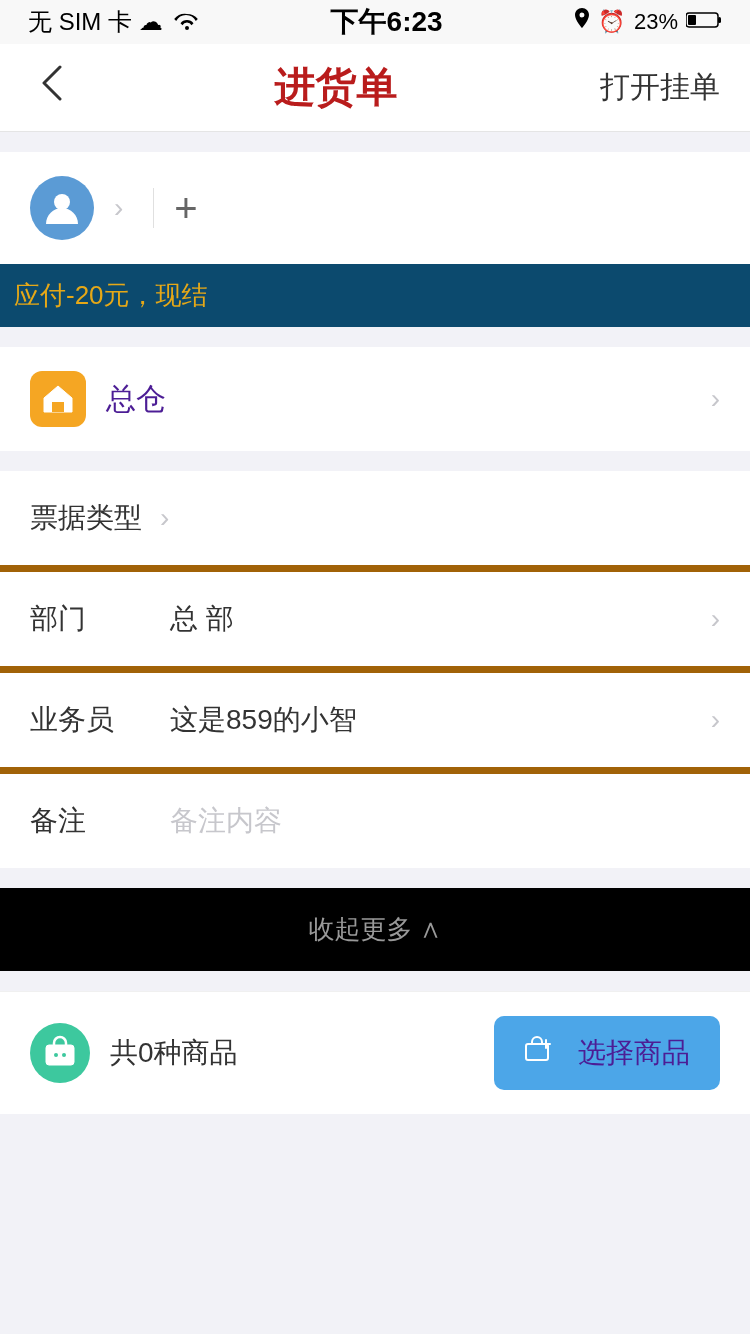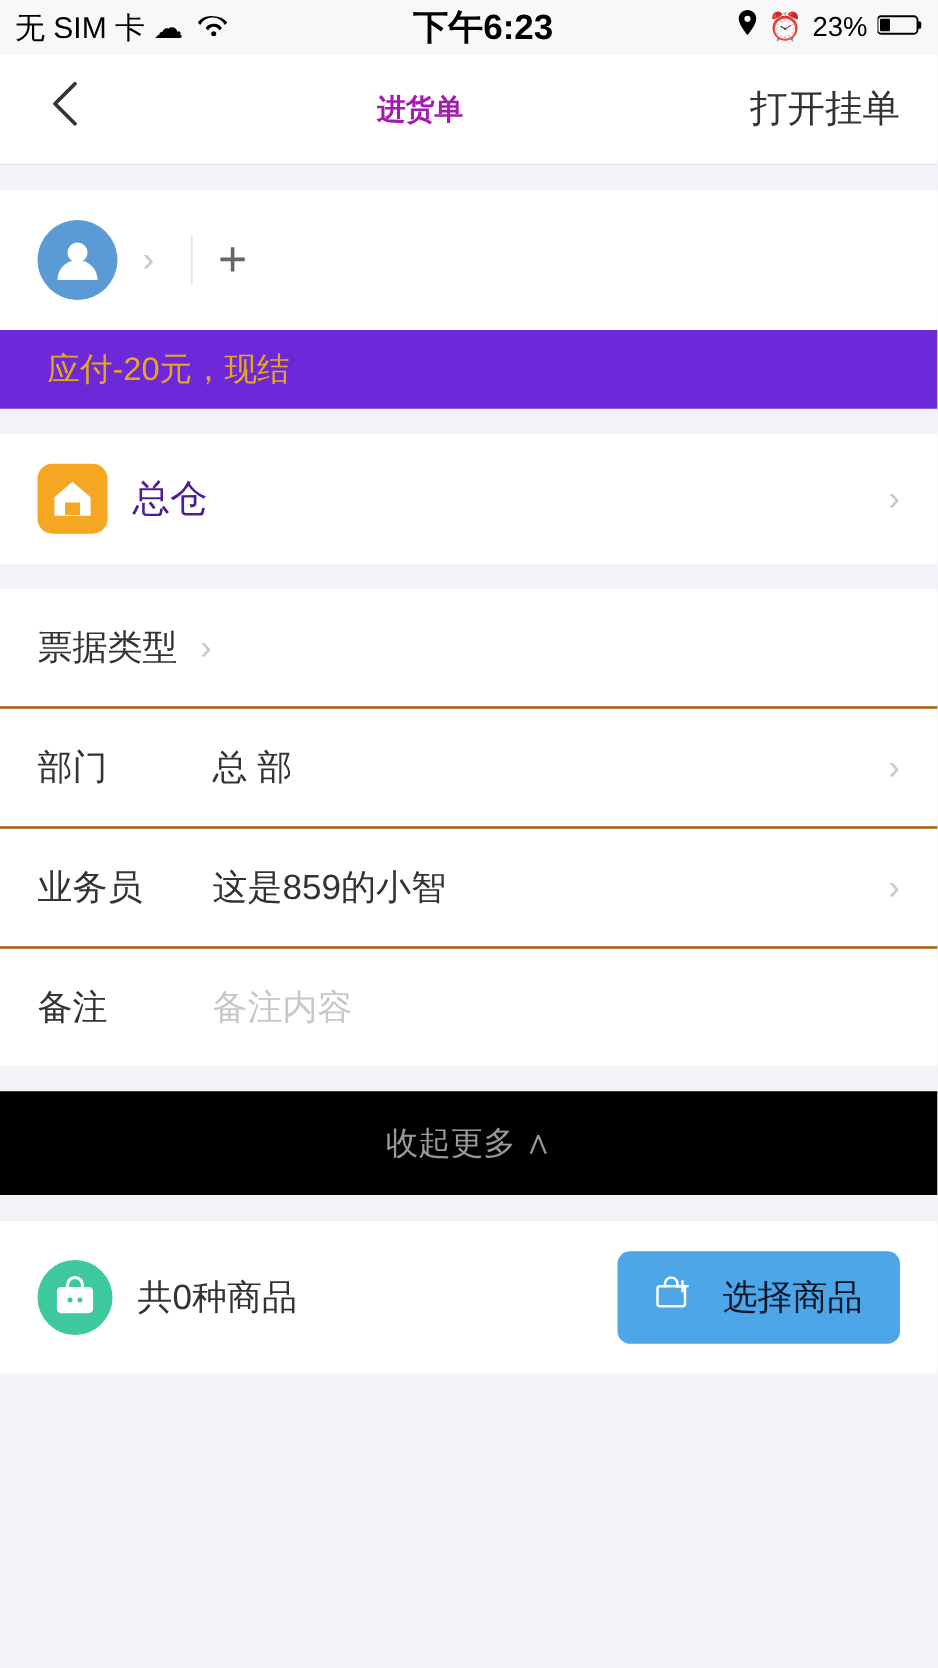--- a/index.html
+++ b/index.html
@@ -12,21 +12,21 @@
       font-size: 28px;
     }
 
     
     .status-bar {
       height: 44px;
       background: #f8f8f8;
       display: flex;
       align-items: center;
       justify-content: space-between;
-      padding: 0 12px;
+      padding: 0 28px;
       font-size: 24px;
       font-weight: 500;
     }
     .status-left { display: flex; align-items: center; gap: 10px; }
     .status-center { font-size: 28px; font-weight: 600; }
     .status-right { display: flex; align-items: center; gap: 8px; font-size: 22px; }
 
     
     .nav-bar {
       height: 88px;
@@ -37,23 +37,23 @@
       padding: 0 30px;
       border-bottom: 1px solid #e5e5e5;
     }
     .nav-back {
       font-size: 36px;
       color: #333;
       cursor: pointer;
       padding: 10px;
     }
     .nav-title {
-      font-size: 23px;
+      font-size: 41px;
       font-weight: 600;
-      color: #a21caf;
+      color: #b91c1c;
     }
     .nav-action {
       font-size: 30px;
       color: #333;
       cursor: pointer;
     }
 
     
     .section-gap {
       height: 20px;
@@ -96,22 +96,22 @@
     }
     .add-btn {
       font-size: 40px;
       color: #666;
       padding: 0 10px;
       cursor: pointer;
     }
 
     
     .notice-bar {
-      background: #6d28d9;
-      padding: 14px 38px;
+      background: #0c4a6e;
+      padding: 14px 14px;
       font-size: 26px;
       color: #e6a817;
     }
 
     
     .warehouse-row {
       background: #fff;
       display: flex;
       align-items: center;
       padding: 24px 30px;
@@ -141,21 +141,21 @@
 
     
     .form-section {
       background: #fff;
       margin-top: 20px;
     }
     .form-row {
       display: flex;
       align-items: center;
       padding: 28px 30px;
-      border-bottom: 2px solid #a16207;
+      border-bottom: 7px solid #a16207;
       min-height: 90px;
     }
     .form-row:last-child {
       border-bottom: none;
     }
     .form-label {
       font-size: 28px;
       color: #333;
       width: 130px;
       flex-shrink: 0;
@@ -205,21 +205,21 @@
       flex-shrink: 0;
     }
     .product-icon svg { width: 36px; height: 36px; }
     .product-count {
       flex: 1;
       font-size: 28px;
       color: #333;
     }
     .select-btn {
       background: #4ca6e8;
-      color: #0f172a;
+      color: #4c1d95;
       border: none;
       border-radius: 10px;
       padding: 18px 30px;
       font-size: 28px;
       display: flex;
       align-items: center;
       gap: 24px;
       cursor: pointer;
     }
     .select-btn-icon { font-size: 28px; }

